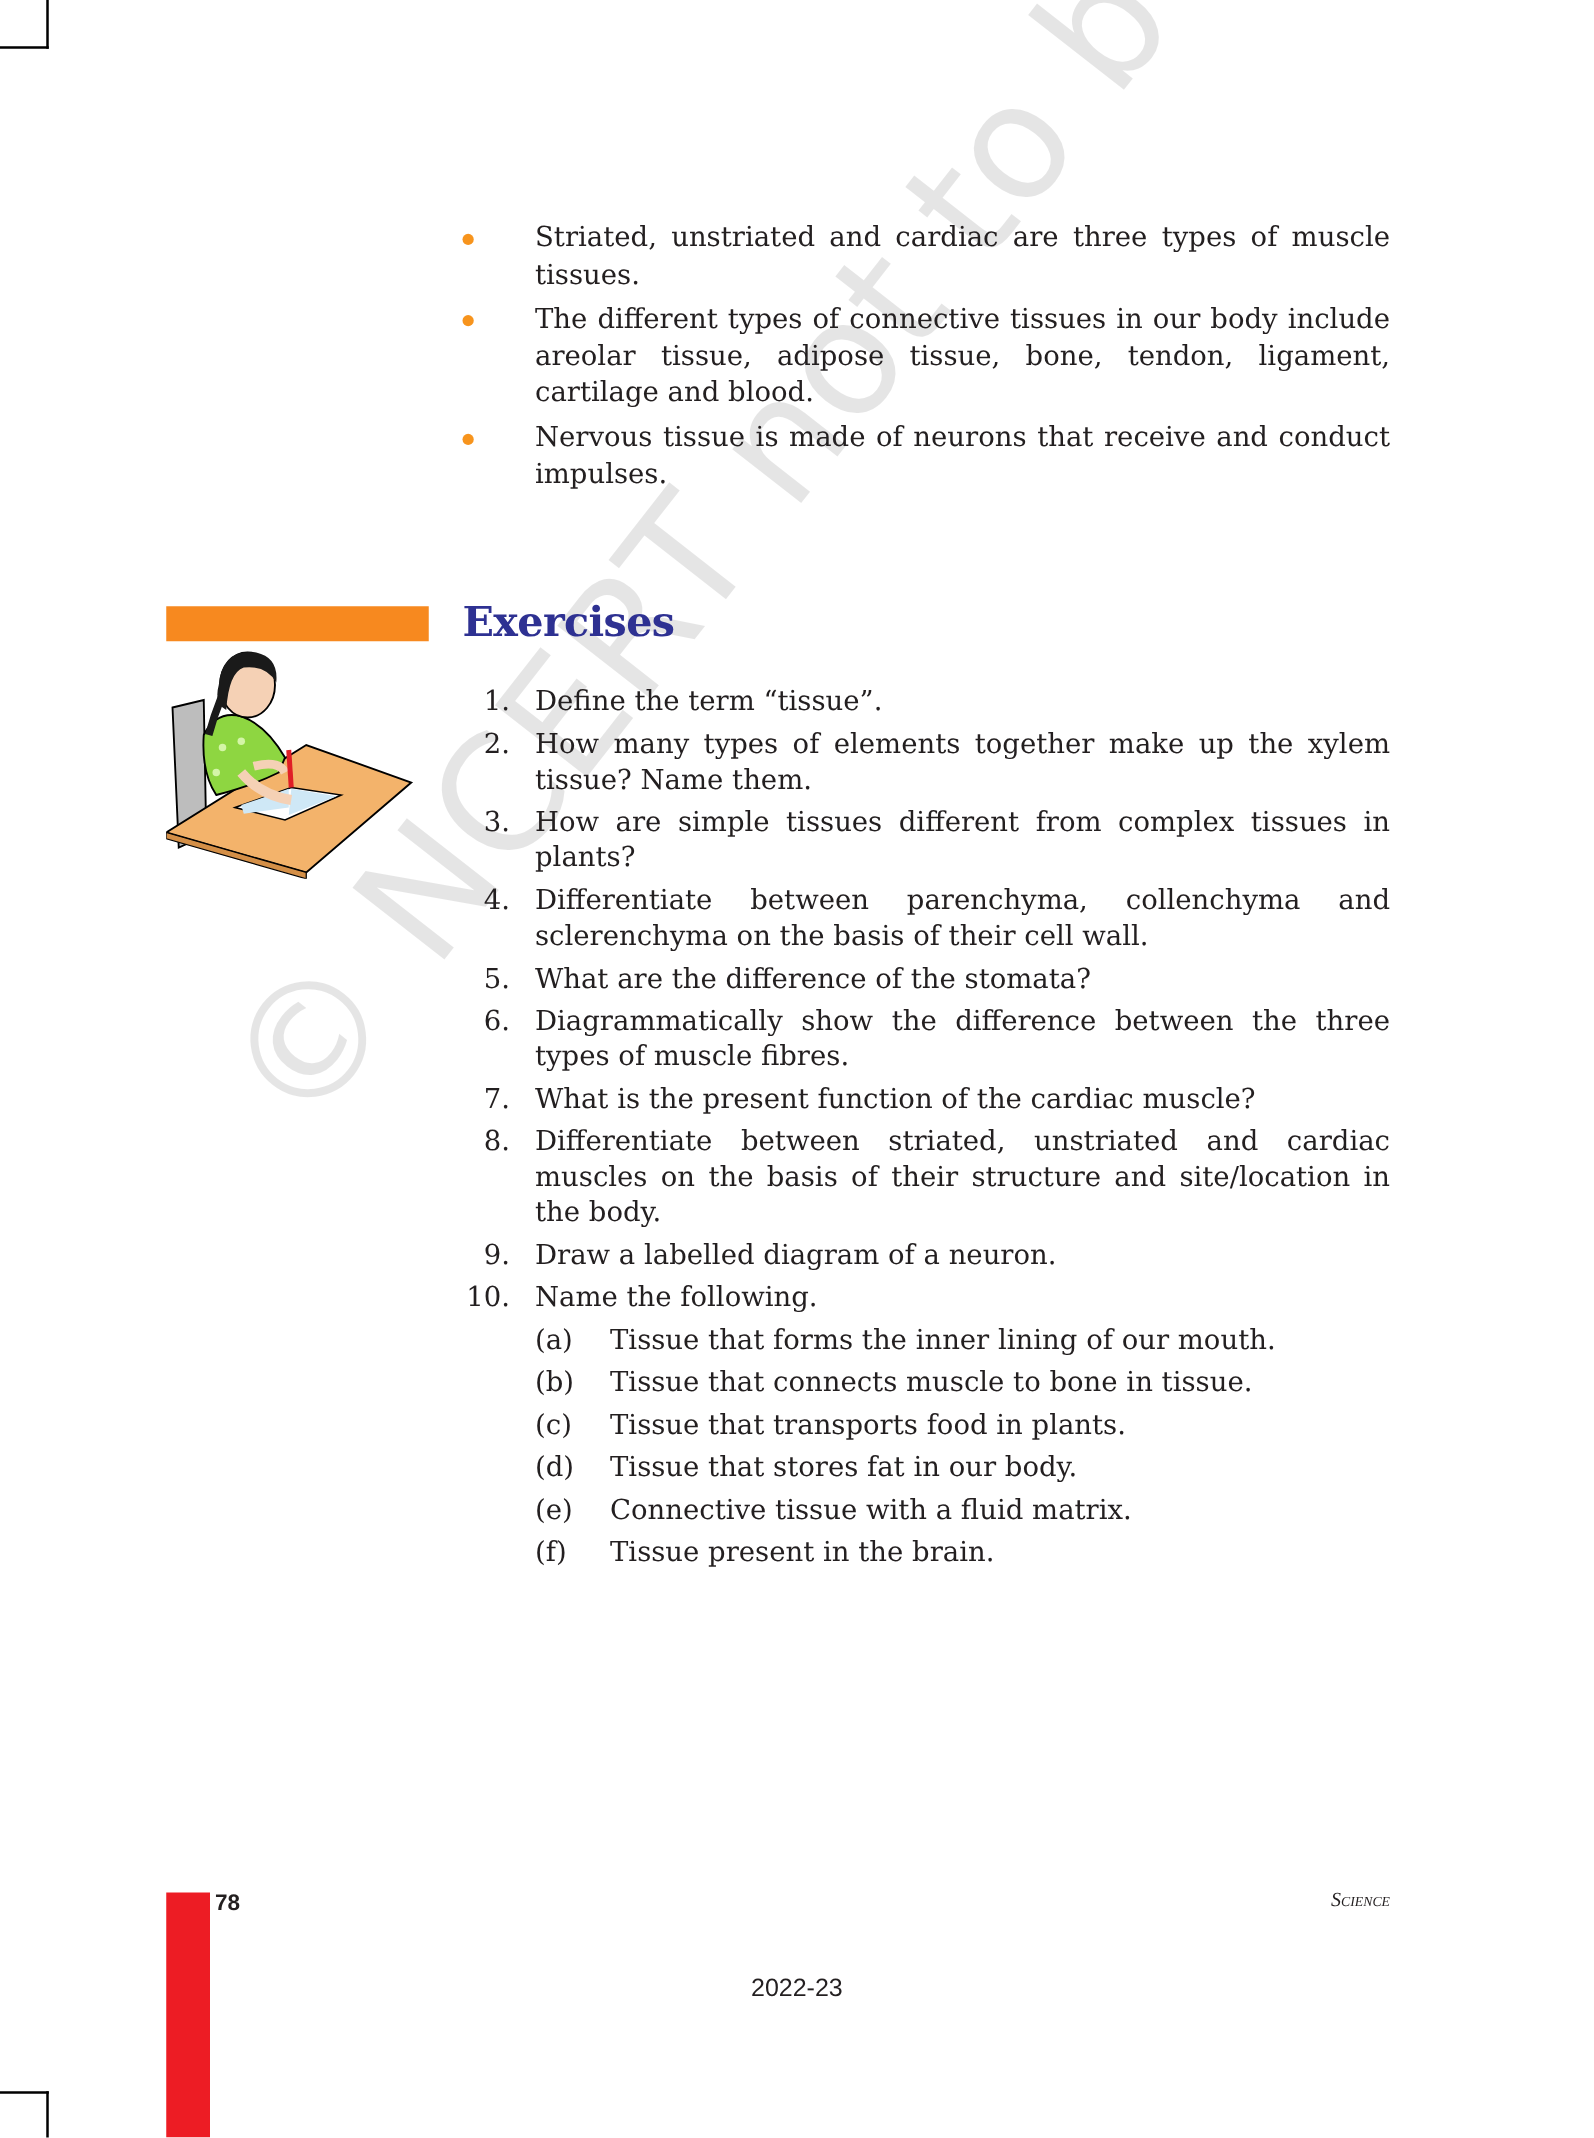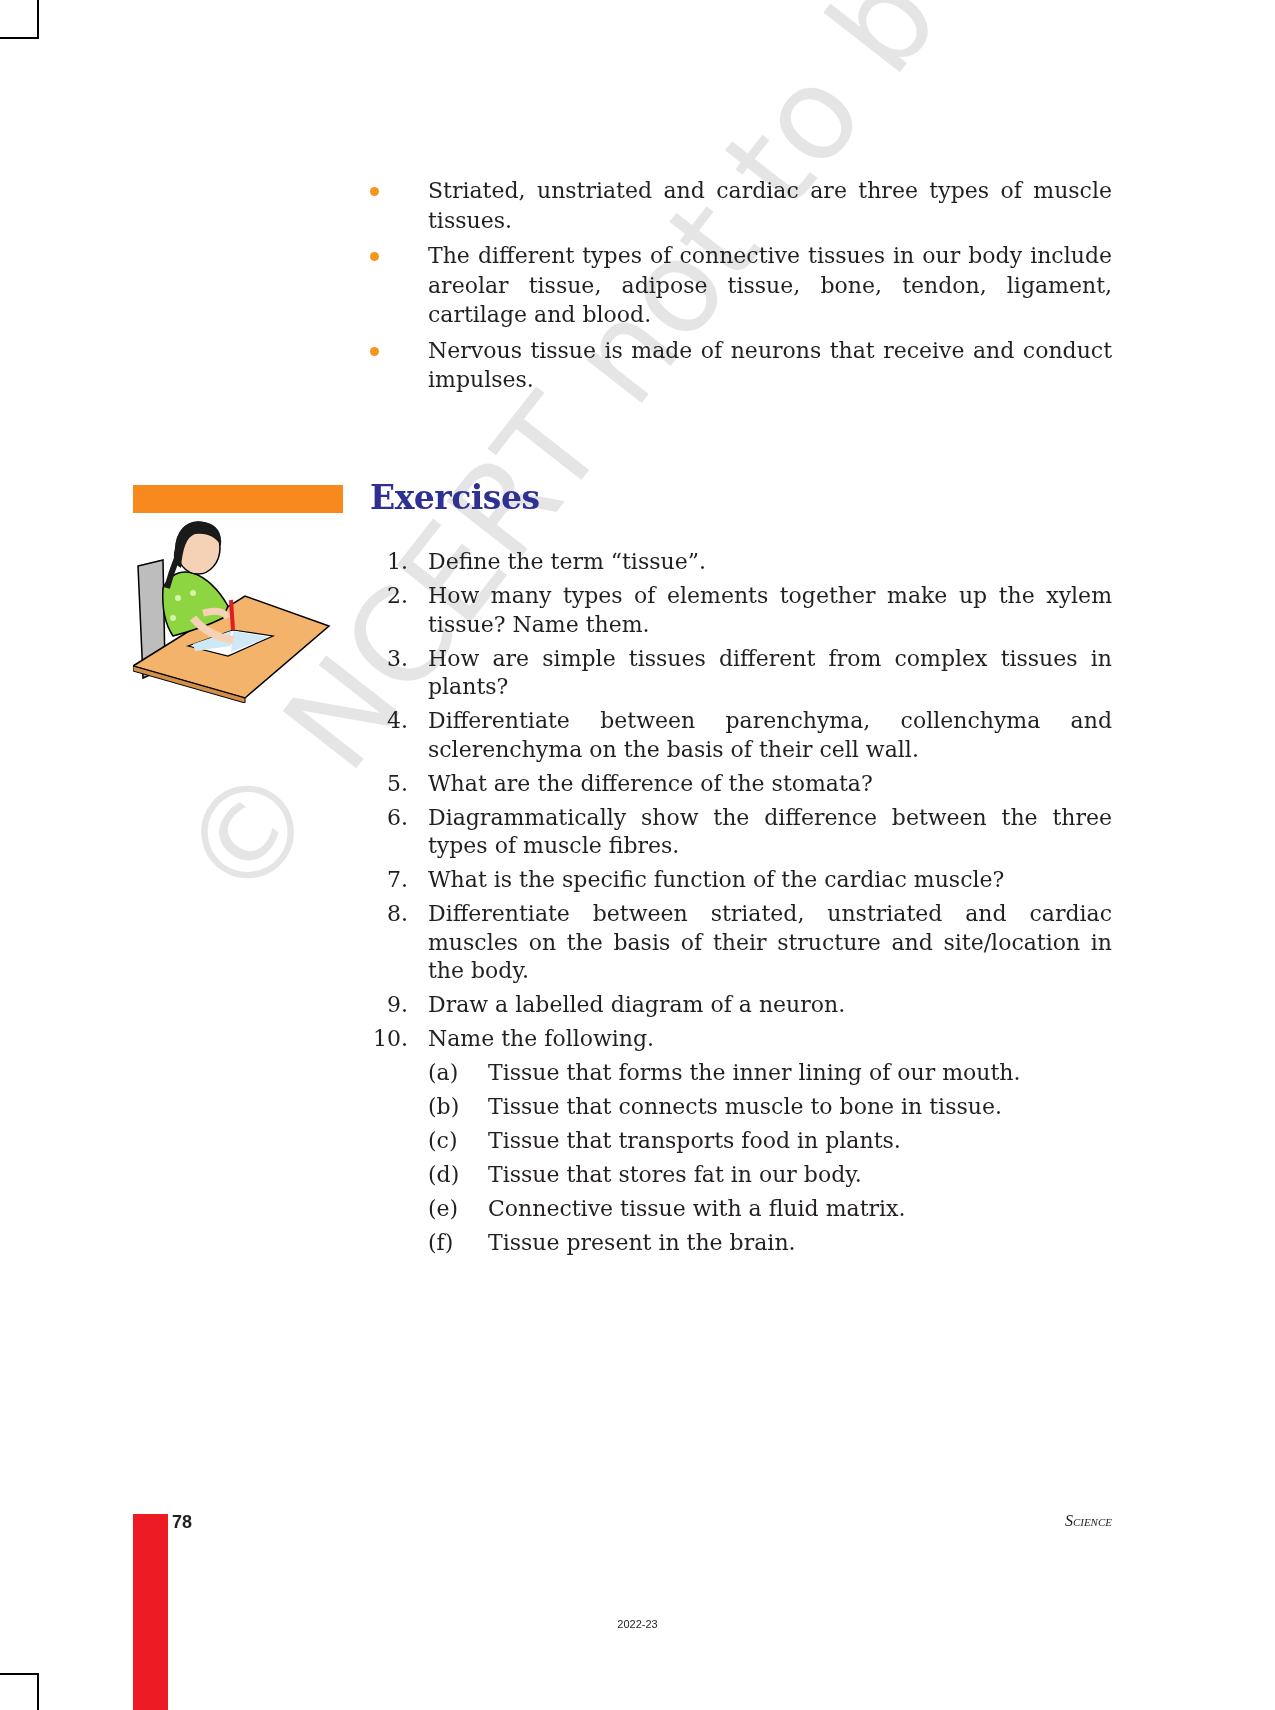--- a/index.html
+++ b/index.html
@@ -22,21 +22,21 @@
   .ex-title { position: absolute; left: 370px; top: 478px; font-family: "DejaVu Serif", "Liberation Serif", serif;
               font-size: 33px; font-weight: bold; color: #2e3192; letter-spacing: -0.5px; }
   .exercises { position: absolute; left: 370px; top: 548px; width: 742px; font-size: 22px; line-height: 28.5px; }
   .q { position: relative; padding-left: 58px; margin-bottom: 5.5px; text-align: justify; }
   .q .num { position: absolute; left: 0; width: 38px; text-align: right; }
   .sub { position: relative; padding-left: 118px; margin-bottom: 5.5px; }
   .sub .lbl { position: absolute; left: 58px; }
   .footer-bar { position: absolute; left: 133px; top: 1514px; width: 35px; height: 196px; background: #ed1c24; }
   .page-num { position: absolute; left: 172px; top: 1512px; font-family: "Liberation Sans", sans-serif; font-weight: bold; font-size: 18px; }
   .subject { position: absolute; right: 163px; top: 1512px; font-family: "Liberation Serif", serif; font-style: italic; font-size: 16px; font-variant: small-caps; }
-  .year { position: absolute; left: 0; width: 1275px; top: 1618px; text-align: center; font-family: "Liberation Sans", sans-serif; font-size: 11px; }
+  .year { position: absolute; left: 0; width: 1275px; top: 1580px; text-align: center; font-family: "Liberation Sans", sans-serif; font-size: 20px; }
 </style>
 </head>
 <body>
 
 <div class="crop-tl"></div>
 <div class="crop-bl"></div>
 
 <div class="watermark">© NCERT not to be republished</div>
 
 <div class="summary">
@@ -104,21 +104,21 @@
   <div class="q">
     <span class="num">5.</span>
     <span>What are the difference of the stomata?</span>
   </div>
   <div class="q">
     <span class="num">6.</span>
     <span>Diagrammatically show the difference between the three types of muscle fibres.</span>
   </div>
   <div class="q">
     <span class="num">7.</span>
-    <span>What is the specific function of the cardiac muscle?</span>
+    <span>What is the present function of the cardiac muscle?</span>
   </div>
   <div class="q">
     <span class="num">8.</span>
     <span>Differentiate between striated, unstriated and cardiac muscles on the basis of their structure and site/location in the body.</span>
   </div>
   <div class="q">
     <span class="num">9.</span>
     <span>Draw a labelled diagram of a neuron.</span>
   </div>
   <div class="q">

